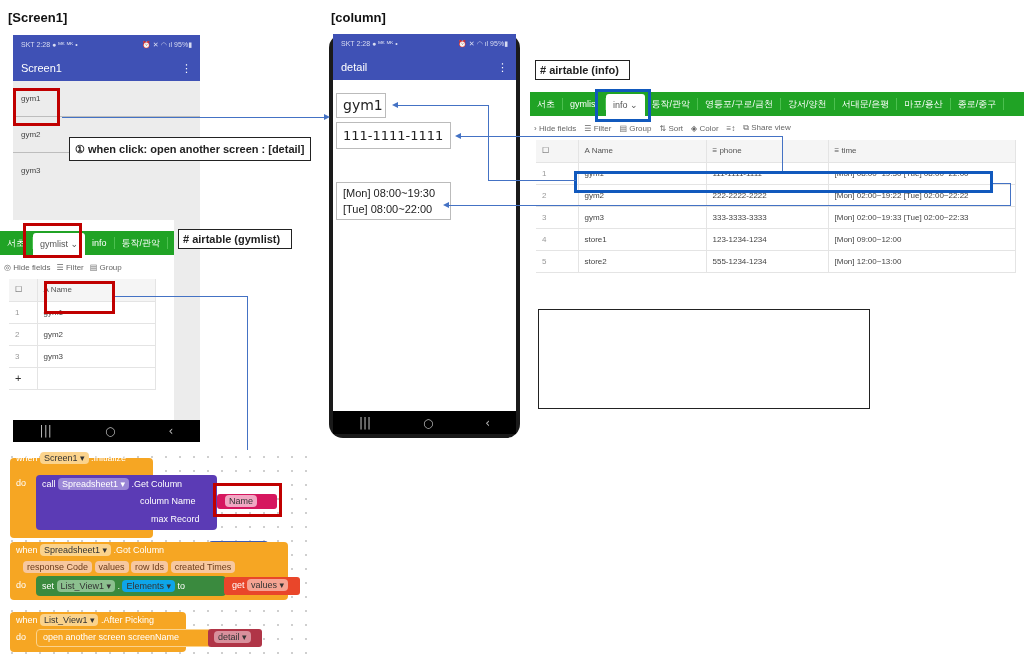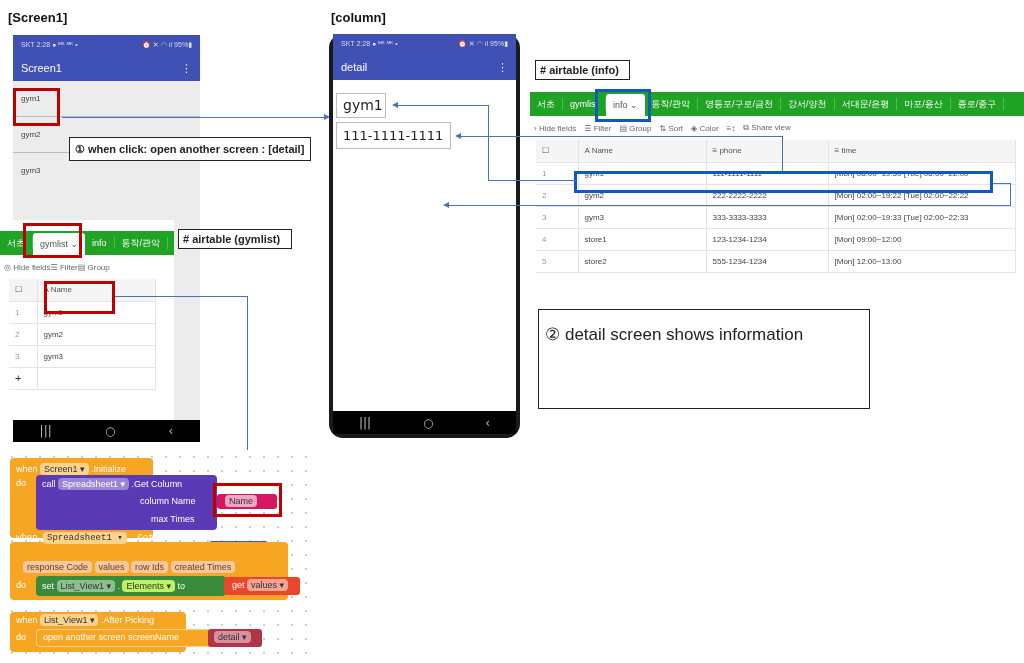--- a/index.html
+++ b/index.html
@@ -14,21 +14,21 @@
   .phone { background: #ececec; }
   .statusbar { background: #3f51b5; color: #d8dcf2; font-size: 7px; padding: 0 8px; height: 20px; line-height: 20px; display:flex; justify-content: space-between; font-family: "Liberation Sans", sans-serif;}
   .appbar { background: #3f51b5; color: #fff; font-size: 11px; height: 26px; line-height: 26px; padding: 0 8px; display:flex; justify-content: space-between; font-family: "Liberation Sans", sans-serif; }
   .navbar { background: #000; color: #bbb; display:flex; justify-content: space-around; align-items:center; height: 24px; font-size: 12px; }
   .listitem { height: 36px; line-height: 36px; font-size: 8px; color: #444; padding-left: 8px; border-bottom: 1px solid #bdbdbd; font-family: "Liberation Sans", sans-serif;}
 
   
   .at-tabs { background: #20a325; display:flex; align-items: center; height: 24px; font-size: 9px; color: #fff; font-family: "Liberation Sans", sans-serif; white-space: nowrap; overflow: hidden;}
   .at-tab { padding: 0 7px; border-right: 1px solid #4cc04f; line-height: 12px; }
   .at-tab.active { background: #fff; color: #555; height: 22px; line-height: 22px; margin-top: 2px; border-radius: 3px 3px 0 0; border-right: none; }
-  .at-toolbar { display:flex; gap: 0; font-size: 8px; color: #666; height: 24px; align-items:center; padding-left: 4px; font-family: "Liberation Sans", sans-serif; white-space: nowrap;}
+  .at-toolbar { display:flex; gap: 6px; font-size: 8px; color: #666; height: 24px; align-items:center; padding-left: 4px; font-family: "Liberation Sans", sans-serif; white-space: nowrap;}
   .at-grid { border-collapse: collapse; font-size: 8px; font-family: "Liberation Sans", sans-serif; color: #444; }
   .at-grid td, .at-grid th { border-bottom: 1px solid #e4e4e4; border-right: 1px solid #e4e4e4; height: 22px; text-align:left; font-weight: normal; padding: 0 6px; white-space: nowrap;}
   .at-grid th { background: #f5f5f5; color: #555; }
   .rownum { color: #999; width: 28px; }
 
   .red-box { border: 3px solid #c00000; position: absolute; }
   .blue-box { border: 3px solid #1159bd; position: absolute; }
   .callout { border: 1px solid #222; background: #fff; position: absolute; font-family: "Liberation Sans", sans-serif; }
 
   
@@ -126,20 +126,24 @@
     <div class="statusbar">
       <span>SKT 2:28 ● ᴹᴷ ᴹᴷ •</span>
       <span>⏰ ✕ ◠ ıl 95%▮</span>
     </div>
     <div class="appbar">
       <span>detail</span>
       <span>⋮</span>
     </div>
     <div class="abs" style="left:3px;top:59px;width:50px;height:25px;border:1px solid #bbb;font-size:14px;line-height:23px;padding-left:6px;font-family:'DejaVu Sans',sans-serif;">gym1</div>
     <div class="abs" style="left:3px;top:88px;width:115px;height:27px;border:1px solid #bbb;font-size:13px;line-height:25px;padding-left:6px;font-family:'DejaVu Sans',sans-serif;">111-1111-1111</div>
+    <div class="abs" style="left:3px;top:148px;width:115px;height:38px;border:1px solid #bbb;font-size:11px;line-height:16px;padding:2px 0 0 6px;font-family:'Liberation Sans',sans-serif;">
+      <div>[Mon] 08:00~19:30</div>
+      <div>[Tue] 08:00~22:00</div>
+    </div>
     <div class="navbar abs" style="left:0;top:377px;width:183px;height:23px;">
       <span>|||</span>
       <span>○</span>
       <span>‹</span>
     </div>
   </div>
 </div>
 
 <div class="callout" style="left:535px;top:60px;width:95px;height:20px;font-size:11px;font-weight:bold;line-height:18px;padding-left:4px;"># airtable (info)</div>
 <div class="abs" style="left:530px;top:92px;width:494px;height:200px;">
@@ -201,21 +205,20 @@
           <td>555-1234-1234</td>
           <td>[Mon] 12:00~13:00</td>
         </tr>
   </tbody>
     </table>
 </div>
 <div class="blue-box" style="left:595px;top:89px;width:56px;height:33px;"></div>
 <div class="blue-box" style="left:574px;top:171px;width:419px;height:22px;"></div>
 
 <div class="callout" style="left:538px;top:309px;width:332px;height:100px;font-size:17px;line-height:30px;padding:10px 0 0 6px;">
-  <div>② detail screen shows information</div>
 </div>
 
 <div class="wire" style="left:62px;top:117px;width:262px;height:1px;"></div>
 <div class="arrowhead ah-right" style="left:324px;top:114px;"></div>
 
 <div class="wire" style="left:394px;top:105px;width:95px;height:1px;"></div>
 <div class="arrowhead ah-left" style="left:392px;top:102px;"></div>
 <div class="wire" style="left:488px;top:105px;width:1px;height:75px;"></div>
 <div class="wire" style="left:488px;top:180px;width:88px;height:1px;"></div>
 
@@ -227,61 +230,61 @@
 <div class="arrowhead ah-left" style="left:443px;top:202px;"></div>
 <div class="wire" style="left:1010px;top:183px;width:1px;height:23px;"></div>
 <div class="wire" style="left:993px;top:183px;width:18px;height:1px;"></div>
 
 <div class="wire" style="left:115px;top:296px;width:133px;height:1px;"></div>
 <div class="wire" style="left:247px;top:296px;width:1px;height:184px;"></div>
 
 <div class="abs blocks-bg" style="left:5px;top:450px;width:305px;height:213px;"></div>
 
 <div class="blk orange" style="left:10px;top:458px;width:143px;height:80px;"></div>
-<div class="blk" style="left:16px;top:463px;">
+<div class="blk" style="left:16px;top:452px;">
   <span>when</span>
   <span class="pill pill-light" style="background:#fbd38c;">Screen1 ▾</span>
   <span>.Initialize</span>
 </div>
 <div class="blk" style="left:16px;top:478px;">do</div>
 <div class="blk purple" style="left:36px;top:475px;width:181px;height:55px;"></div>
 <div class="blk" style="left:42px;top:478px;">
   <span>call</span>
   <span class="pill pill-light" style="background:#9a86d6;color:#fff;">Spreadsheet1 ▾</span>
   <span>.Get Column</span>
 </div>
 <div class="blk" style="left:140px;top:496px;text-align:right;">column Name</div>
-<div class="blk" style="left:151px;top:514px;">max Times</div>
+<div class="blk" style="left:151px;top:514px;">max Record</div>
 <div class="blk pink" style="left:217px;top:494px;width:60px;height:15px;padding:1px 0 0 8px;">
   <span class="pill pill-light" style="background:#f1a7c3;">Name</span>
 </div>
 <div class="blk navy" style="left:209px;top:513px;width:59px;height:16px;padding:1px 0 0 4px;margin-top:28px;">
   <span class="pill pill-light" style="background:#a8b8e6;">30</span>
 </div>
 <div class="red-box" style="left:213px;top:483px;width:69px;height:34px;"></div>
 
 <div class="blk orange" style="left:10px;top:542px;width:278px;height:58px;"></div>
-<div class="blk" style="left:16px;top:532px;font-family:Liberation Mono, monospace;">
+<div class="blk" style="left:16px;top:544px;">
   <span>when</span>
   <span class="pill pill-light" style="background:#fbd38c;">Spreadsheet1 ▾</span>
   <span>.Got Column</span>
 </div>
 <div class="blk" style="left:23px;top:561px;">
   <span class="pill pill-param">response Code</span>
   <span class="pill pill-param">values</span>
   <span class="pill pill-param">row Ids</span>
   <span class="pill pill-param">created Times</span>
 </div>
 <div class="blk" style="left:16px;top:580px;">do</div>
 <div class="blk green" style="left:36px;top:576px;width:190px;height:20px;"></div>
 <div class="blk" style="left:42px;top:580px;">
   <span>set</span>
   <span class="pill pill-light" style="background:#8cc08f;">List_View1 ▾</span>
   <span>.</span>
-  <span class="pill pill-light" style="background:#bef264;">Elements ▾</span>
+  <span class="pill pill-light" style="background:#0ea5e9;">Elements ▾</span>
   <span>to</span>
 </div>
 <div class="blk red" style="left:224px;top:577px;width:76px;height:18px;padding:2px 0 0 8px;">
   <span>get</span>
   <span class="pill pill-light" style="background:#f5a493;">values ▾</span>
 </div>
 
 <div class="blk orange" style="left:10px;top:612px;width:176px;height:40px;"></div>
 <div class="blk" style="left:16px;top:614px;">
   <span>when</span>

